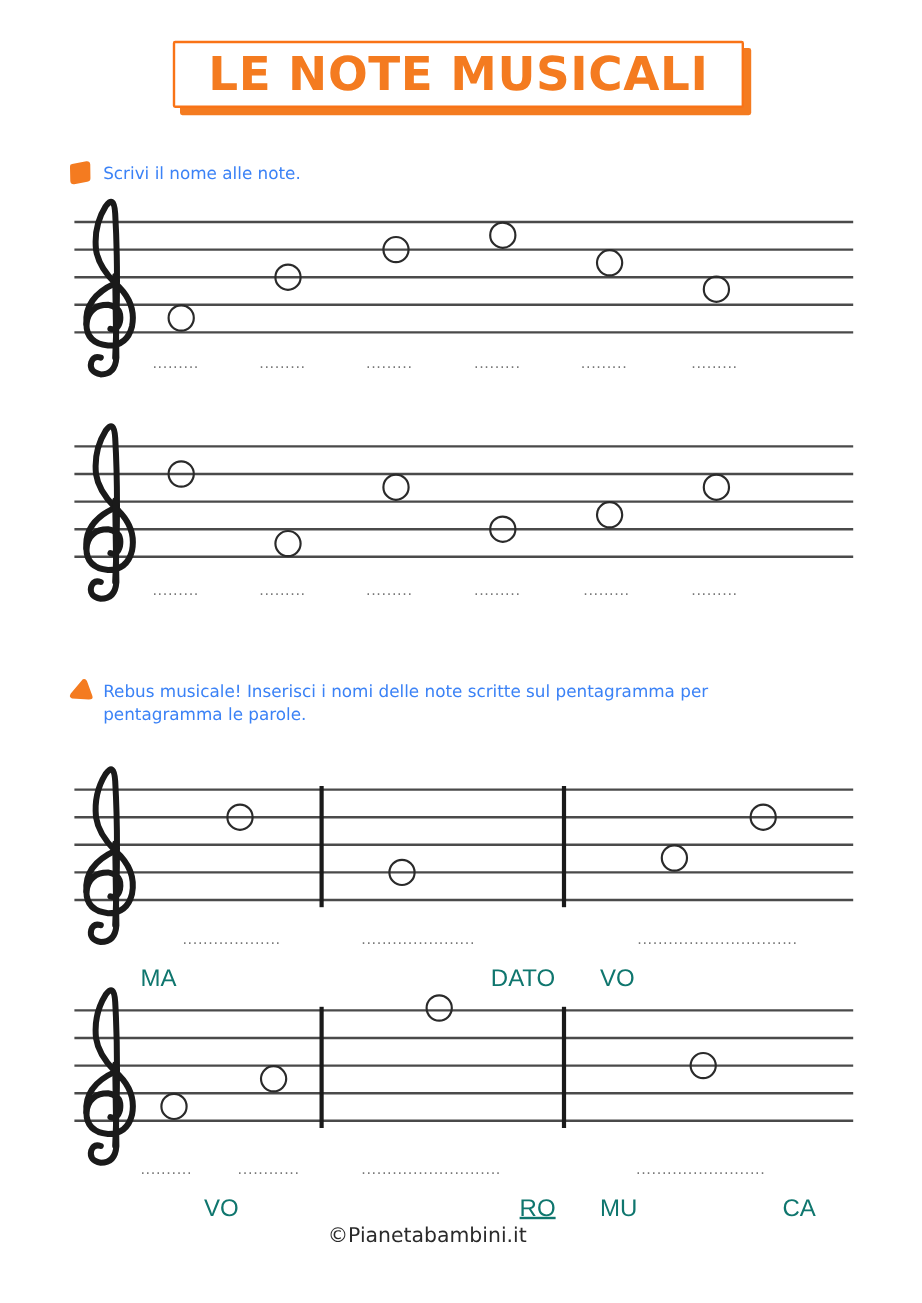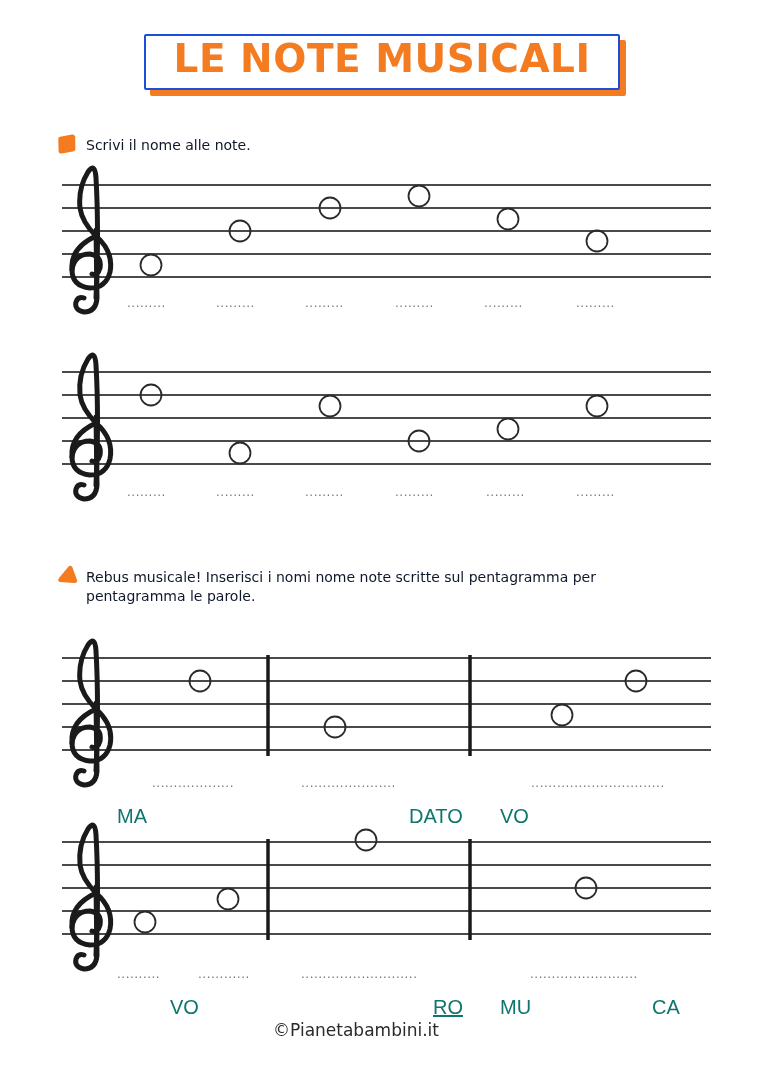--- a/index.html
+++ b/index.html
@@ -1,21 +1,21 @@
 <!DOCTYPE html>
 <html><head>
 <meta charset="utf-8">
 <style>
   html,body{margin:0;padding:0;background:#fff;}
   body{width:768px;height:1086px;position:relative;overflow:hidden;font-family:"DejaVu Sans","Liberation Sans",sans-serif;color:#3a3a3a;}
   .title-wrap{position:absolute;left:144px;top:34px;width:476px;height:56px;}
   .title-shadow{position:absolute;left:6px;top:6px;width:476px;height:56px;background:#f47b20;border-radius:2px;}
-  .title-box{position:absolute;left:0;top:0;width:472px;height:52px;background:#fff;border:2px solid #1d4ed8;border-radius:2px;display:flex;align-items:flex-start;justify-content:center;}
+  .title-box{position:absolute;left:0;top:0;width:472px;height:52px;background:#fff;border:2px solid #f97316;border-radius:2px;display:flex;align-items:center;justify-content:center;}
   .title-text{font-family:"DejaVu Sans","Liberation Sans",sans-serif;font-weight:bold;font-size:39px;color:#f47b20;letter-spacing:0.5px;}
-  .instr{position:absolute;left:86px;font-size:14px;color:#0f172a;line-height:19px;font-family:"DejaVu Sans","Liberation Sans",sans-serif;}
+  .instr{position:absolute;left:86px;font-size:14px;color:#3b82f6;line-height:19px;font-family:"DejaVu Sans","Liberation Sans",sans-serif;}
   .bullet{position:absolute;}
   svg.sheet{position:absolute;left:0;top:0;}
   .footer{position:absolute;left:0;width:712px;top:1020px;text-align:center;font-size:17px;color:#2a2a2a;font-family:"DejaVu Sans","Liberation Sans",sans-serif;}
   .lbl{position:absolute;font-size:20px;color:#0f766e;font-family:"Liberation Sans","DejaVu Sans",sans-serif;white-space:nowrap;margin-top:32px;}
   .dots{position:absolute;font-size:12px;color:#777;letter-spacing:0.5px;white-space:nowrap;font-family:"DejaVu Sans",sans-serif;}
 </style>
 </head>
 <body>
 
 <div class="title-wrap">
@@ -26,21 +26,21 @@
 </div>
 
 <svg class="bullet" style="left:56px;top:134px;" width="22" height="22" viewBox="0 0 22 22">
   <path d="M3 4 Q3 2 5 2 L17 1 Q20 1 20 4 L19 15 Q19 18 16 18 L5 19 Q2 19 2 16 Z" fill="#f47b20" transform="rotate(-6 11 11)"></path>
 </svg>
 <div class="instr" style="top:136px;">Scrivi il nome alle note.</div>
 
 <svg class="bullet" style="left:56px;top:564px;" width="24" height="22" viewBox="0 0 24 22">
   <path d="M13 2 Q16 1 17 5 L21 16 Q22 19 18 19 L4 18 Q1 17 3 14 Z" fill="#f47b20"></path>
 </svg>
-<div class="instr" style="top:568px;">Rebus musicale! Inserisci i nomi nome note scritte sul pentagramma per</div>
+<div class="instr" style="top:568px;">Rebus musicale! Inserisci i nomi delle note scritte sul pentagramma per</div>
 <div class="instr" style="top:587px;">pentagramma le parole.</div>
 
 <svg class="sheet" width="768" height="1086" viewBox="0 0 768 1086">
   <defs>
     <g id="clef">
 
       <path d="M30 128 Q33 60 30 8 Q29 -8 22 2 Q12 18 14 38 Q16 52 30 66 Q48 82 44 102 Q40 118 24 118 Q6 116 6 100 Q8 84 24 84 Q36 86 34 98 Q32 106 26 104" fill="none" stroke="#1a1a1a" stroke-width="5" stroke-linecap="round" stroke-linejoin="round"></path>
       <path d="M30 66 Q4 78 6 100" fill="none" stroke="#1a1a1a" stroke-width="5" stroke-linecap="round"></path>
       <path d="M30 60 L31 128 Q30 142 18 142 Q8 140 10 132 Q12 126 18 128" fill="none" stroke="#1a1a1a" stroke-width="5" stroke-linecap="round"></path>
     </g>

